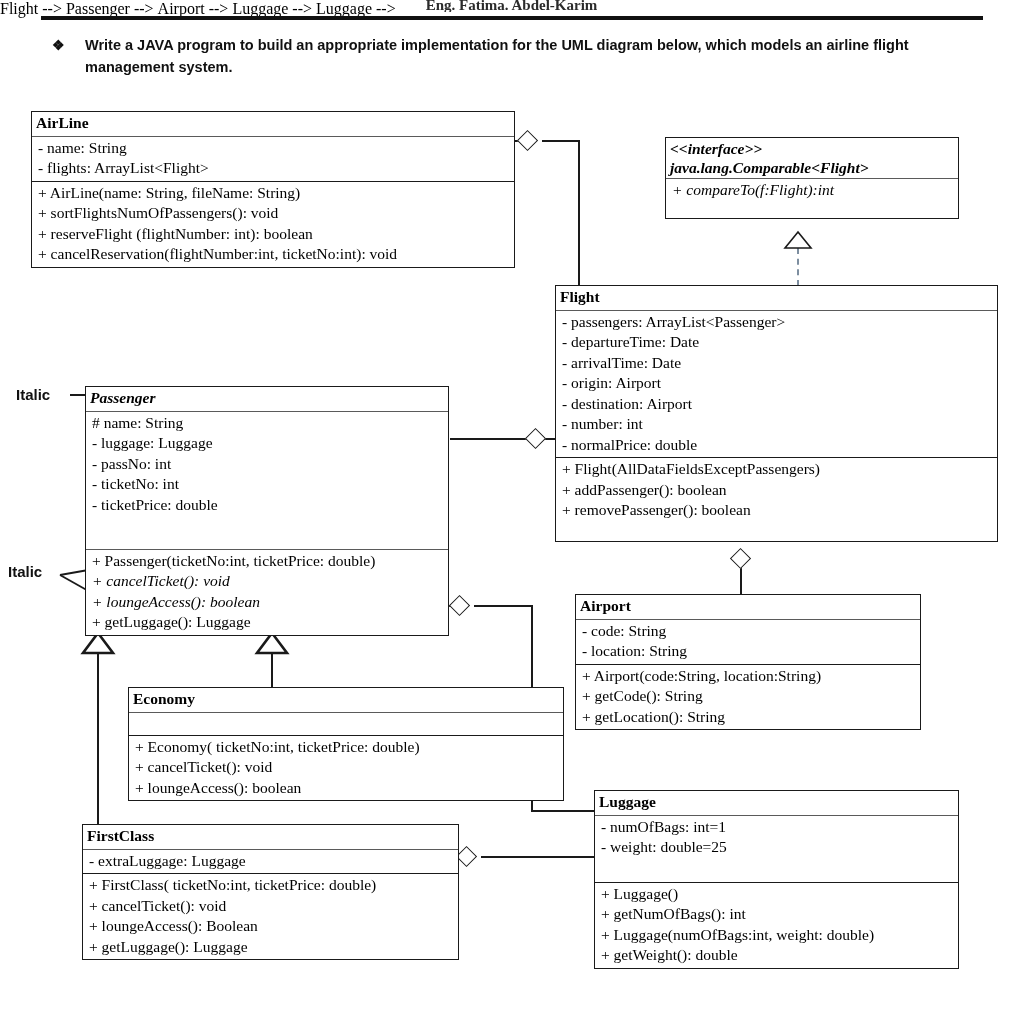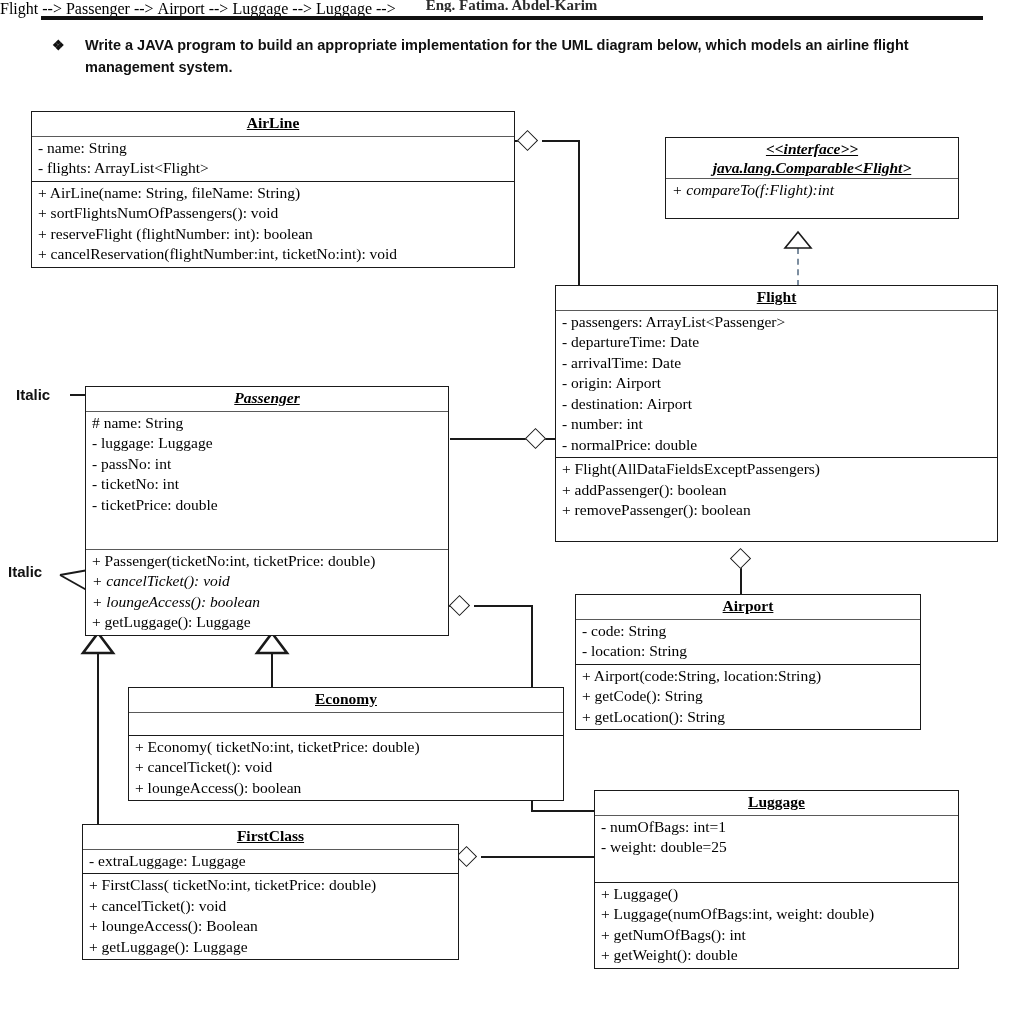--- a/index.html
+++ b/index.html
@@ -68,26 +68,25 @@
   
   .uml-class {
     position: absolute;
     box-sizing: border-box;
     background: #ffffff;
     border: 1.4px solid #1a1a1a;
     font-size: 15.5px;
     line-height: 20.5px;
   }
   .uml-title {
-    text-align: center;
+    text-align: left;
     font-weight: bold;
     padding: 1px 4px 2px 4px;
     border-bottom: 1.4px solid #5a5a5a;
     white-space: nowrap;
-    text-decoration: underline;
   }
   .uml-title.two-line { line-height: 19px; padding-bottom: 1px; }
   .uml-title.italic { font-style: italic; }
   .uml-compartment {
     padding: 1px 5px 2px 6px;
     border-bottom: 1.4px solid #1a1a1a;
   }
   .uml-compartment:last-child { border-bottom: none; }
   .uml-compartment .row { white-space: nowrap; }
   .uml-compartment .row.italic { font-style: italic; }
@@ -327,20 +326,20 @@
 
 
 <div class="uml-class" id="class-luggage" style="left:594px; top:790px; width:365px;">
   <div class="uml-title">Luggage</div>
   <div class="uml-compartment" style="min-height:63px;">
     <div class="row">- numOfBags: int=1</div>
     <div class="row">- weight: double=25</div>
   </div>
   <div class="uml-compartment">
     <div class="row">+ Luggage()</div>
+    <div class="row">+ getNumOfBags(): int</div>
     <div class="row">+ Luggage(numOfBags:int, weight: double)</div>
-    <div class="row">+ getNumOfBags(): int</div>
     <div class="row">+ getWeight(): double</div>
   </div>
 </div>
 
 
 
 
 </body></html>

